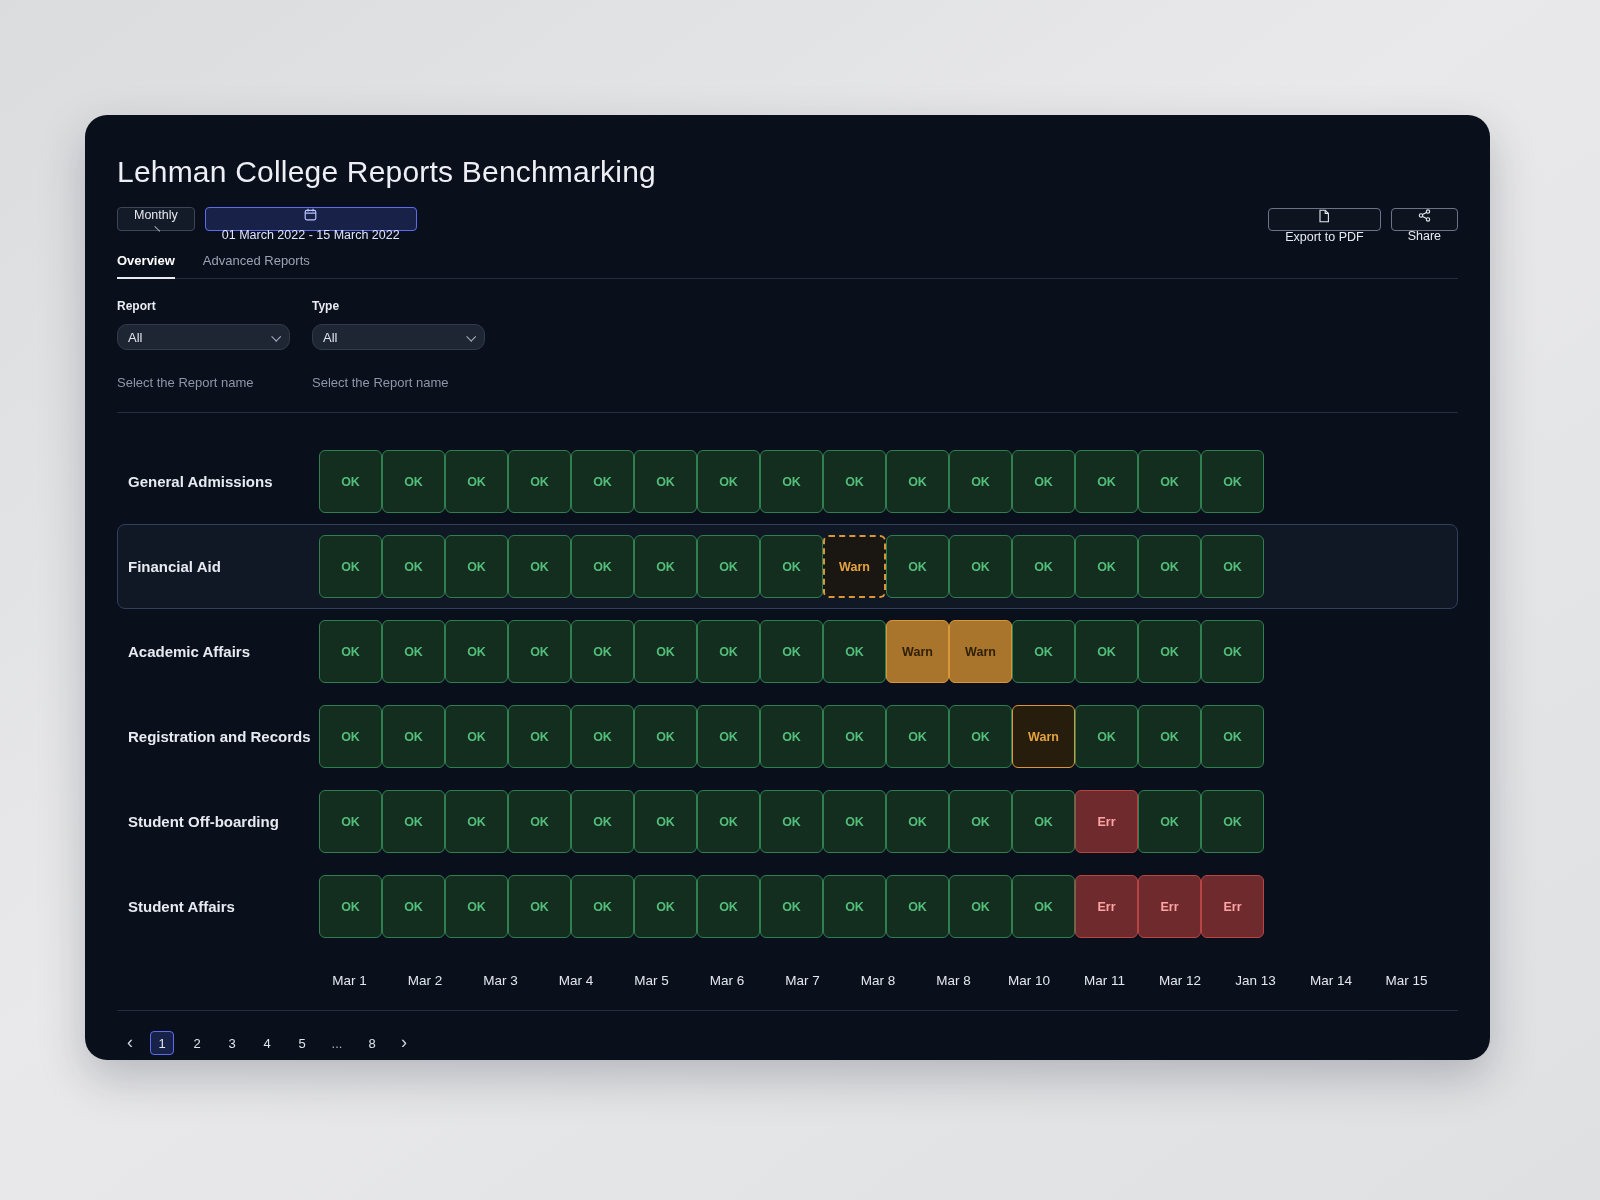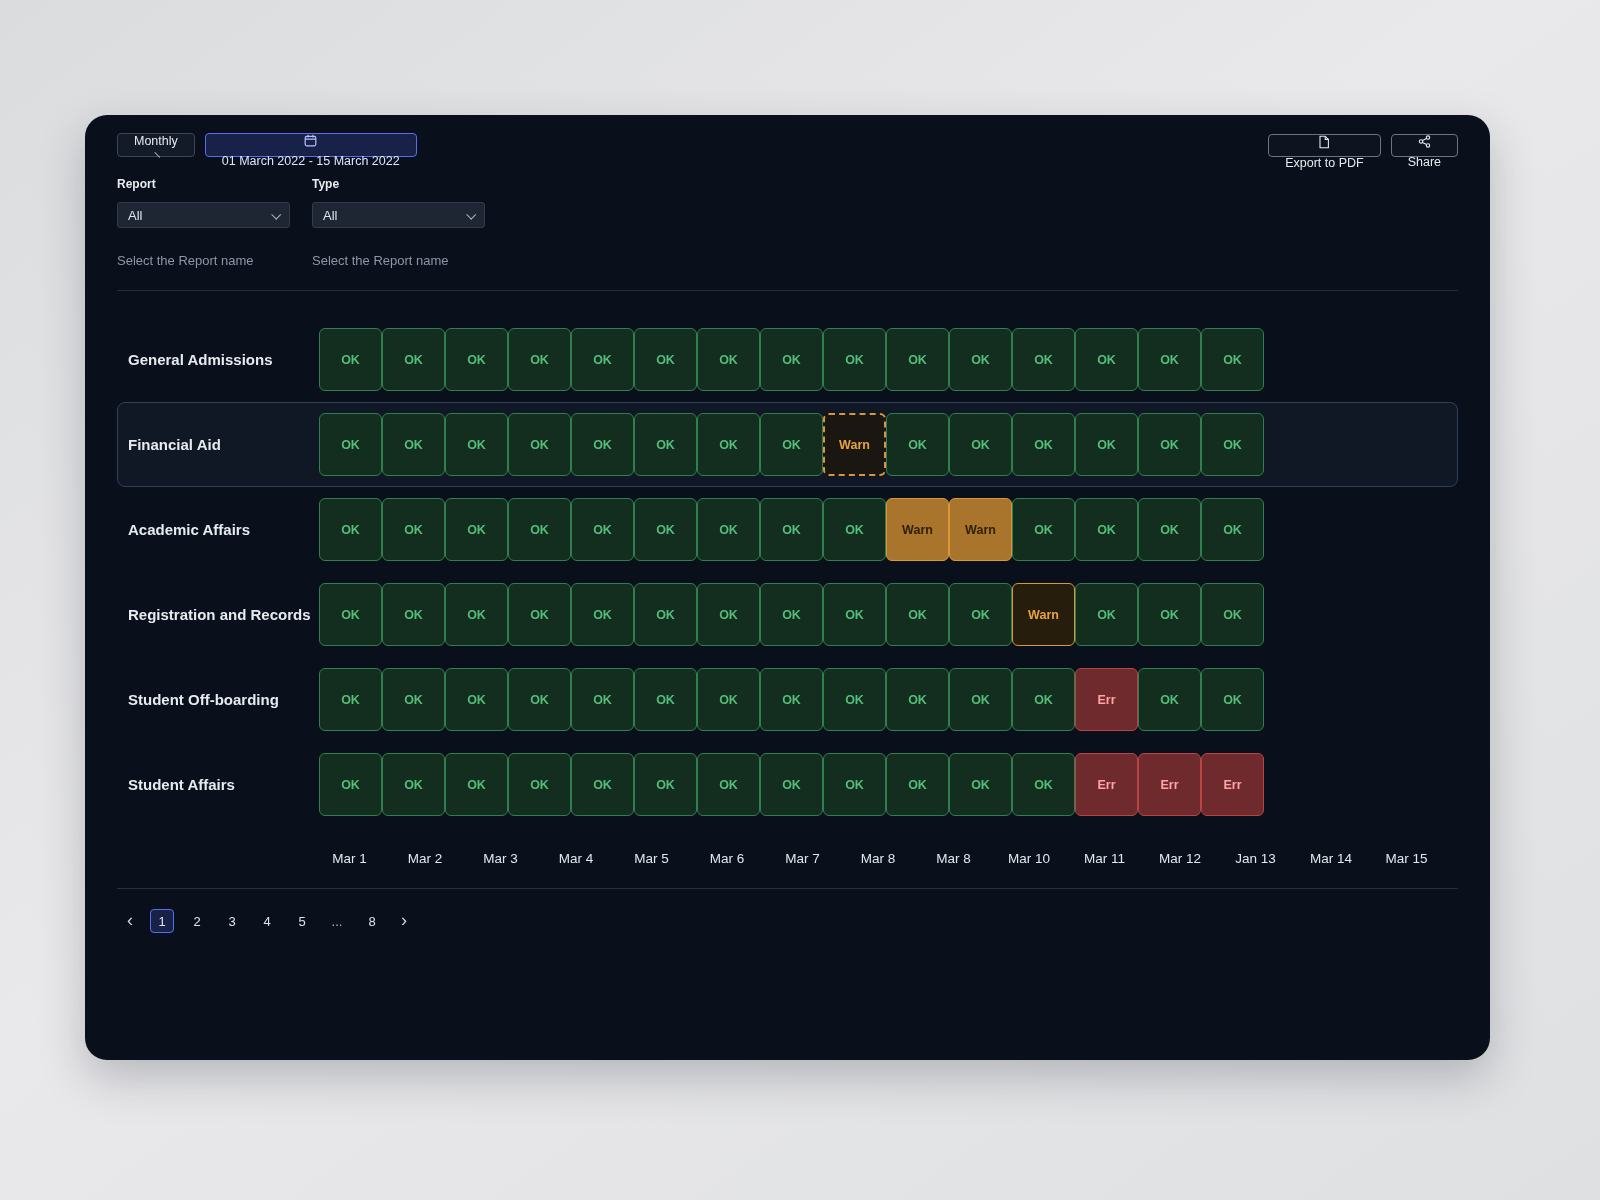--- a/index.html
+++ b/index.html
@@ -50,21 +50,21 @@
   
   .tabs{margin-top:22px;display:flex;gap:28px;border-bottom:1px solid #262d3c;}
   .tab{font-size:13px;color:#9aa2b4;padding-bottom:9px;cursor:pointer;}
   .tab.active{color:#ffffff;border-bottom:2px solid #e9ebf0;margin-bottom:-1px;font-weight:600;}
   
   .filters{margin-top:20px;display:flex;gap:22px;}
   .filter{width:173px;}
   .filter-label{font-size:12px;font-weight:700;color:#e9ebf1;margin-bottom:11px;}
   .select{
     height:26px;display:flex;align-items:center;justify-content:space-between;
-    padding:0 10px;background:#1e2634;border:1px solid #323b4d;border-radius:3px;
+    padding:0 10px;background:#1e2634;border:1px solid #323b4d;border-radius:10px;
     font-size:13px;color:#dfe3ec;cursor:pointer;box-sizing:border-box;
   }
   .helper{margin-top:25px;font-size:13px;color:#8d95a8;}
   .divider{height:1px;background:#262d3c;margin-top:22px;}
   
   .grid{margin-top:26px;}
   .grid-row{display:flex;align-items:center;padding:10px 0;border:1px solid transparent;border-radius:8px;}
   .grid-row.highlight{background:#101826;border-color:#30405c;}
   .row-label{width:201px;padding-left:10px;box-sizing:border-box;font-size:15px;color:#e7eaf0;flex:none;font-weight:bold;}
   .tiles{display:flex;gap:0;}
@@ -91,20 +91,21 @@
     font-size:13px;color:#dfe3ec;border:1px solid transparent;border-radius:4px;cursor:pointer;box-sizing:border-box;
   }
   .page.active{border-color:var(--accent,#5b6cf0);background:#182147;}
   .page.ellipsis{cursor:default;color:#aeb4c2;}
 </style>
 </head>
 <body>
 
 <div class="card">
 
+  <div class="page-title">Lehman College Reports Benchmarking</div>
 
   <div class="toolbar">
     <div class="btn">
       <span>Monthly</span>
       <span class="chev"></span>
     </div>
     <div class="btn date-chip">
       <span>
         <svg class="icon-svg" width="13" height="13" viewBox="0 0 13 13" fill="none" stroke="#b9c4ff" stroke-width="1.2">
           <rect x="1.2" y="2.4" width="10.6" height="9.4" rx="1.5"></rect>
@@ -133,20 +134,24 @@
               <circle cx="10" cy="10.4" r="1.7"></circle>
             <line x1="4.5" y1="5.6" x2="8.5" y2="3.4"></line>
               <line x1="4.5" y1="7.4" x2="8.5" y2="9.6"></line>
           </svg>
         </span>
         <span>Share</span>
       </div>
     </div>
   </div>
 
+  <div class="tabs">
+    <div class="tab active">Overview</div>
+    <div class="tab">Advanced Reports</div>
+  </div>
 
   <div class="filters">
     <div class="filter">
       <div class="filter-label">Report</div>
       <div class="select">
         <span>All</span>
         <span class="chev"></span>
       </div>
       <div class="helper">Select the Report name</div>
     </div>

